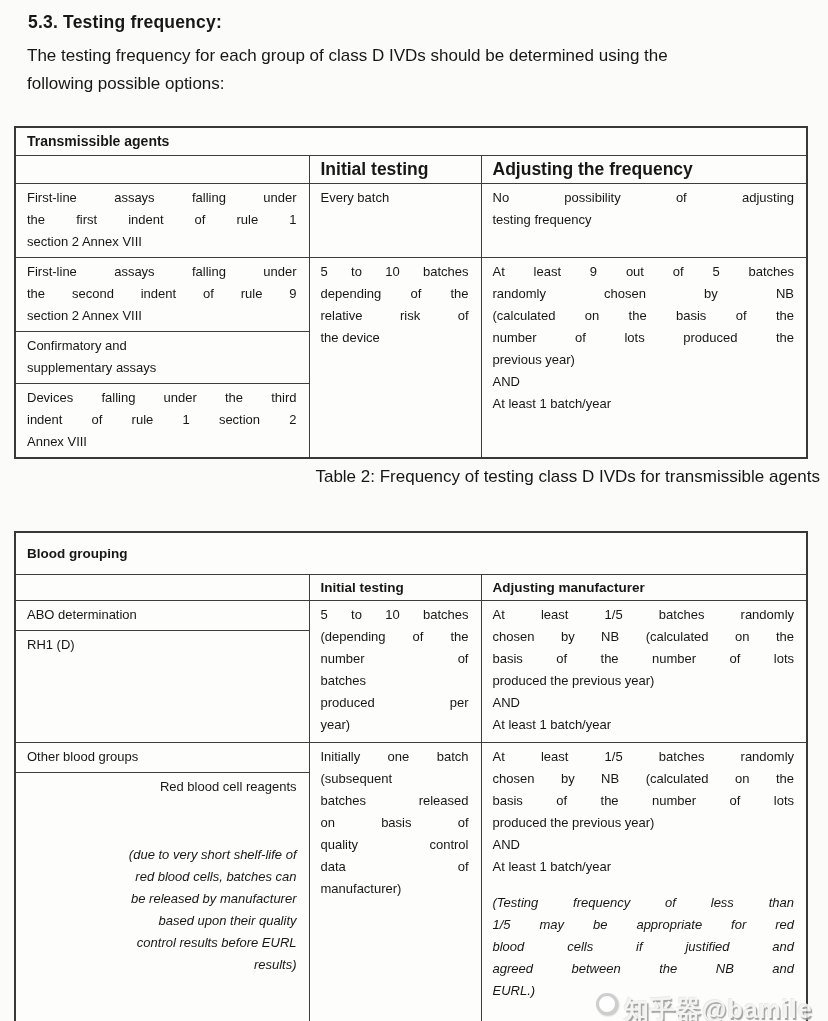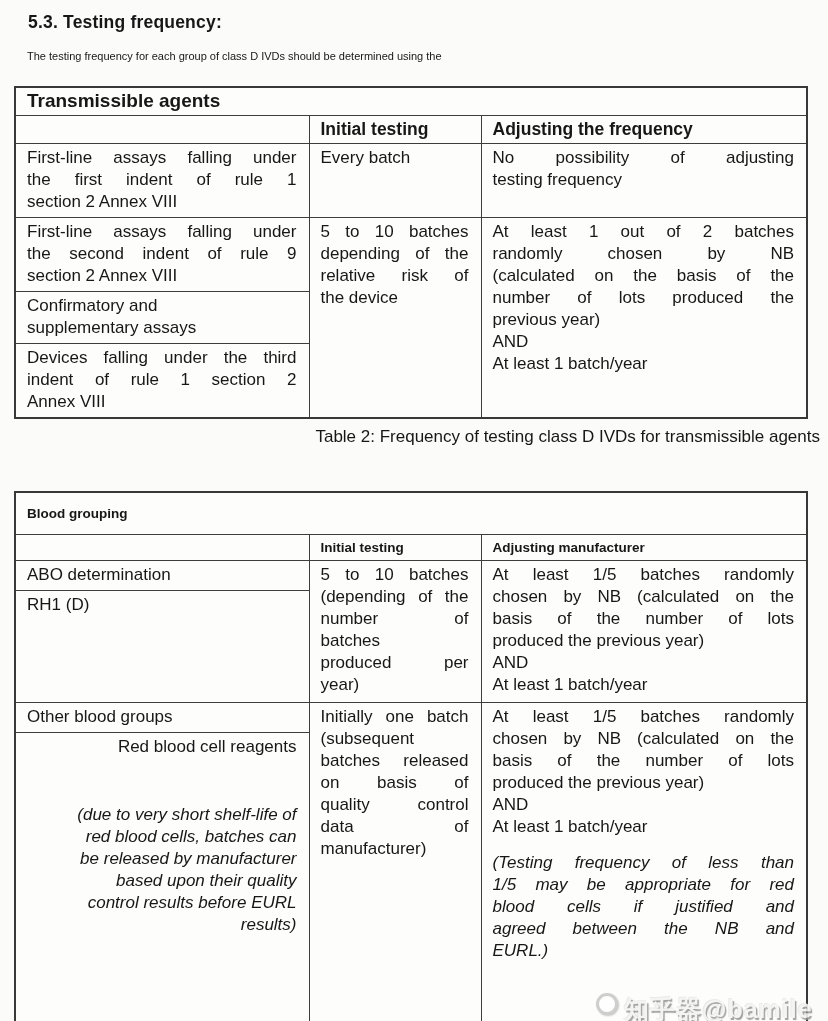--- a/index.html
+++ b/index.html
@@ -15,42 +15,42 @@
   .page { padding: 10px 22px 0 14px; }
 
   .heading {
     font-size: 17.5px;
     font-weight: bold;
     margin: 2px 0 9px 14px;
     letter-spacing: 0.2px;
   }
   .intro {
     margin-left: 13px;
-    font-size: 11px;
+    font-size: 17px;
     line-height: 28px;
-    margin-bottom: 16px;
+    margin-bottom: 28px;
     width: 780px;
   }
 
   table {
     border-collapse: collapse;
     table-layout: fixed;
     width: 792px;
     border: 2.5px solid #383838;
     background: #fdfdfc;
   }
   td {
     border: 1.6px solid #3d3d3d;
     vertical-align: top;
-    font-size: 17px;
+    font-size: 13px;
     line-height: 22px;
     padding: 3px 12px 4px 11px;
     overflow: hidden;
   }
-  .t2 .title-cell { font-weight: bold; font-size: 19px; padding: 2px 11px 3px; }
+  .t2 .title-cell { font-weight: bold; font-size: 14px; padding: 2px 11px 3px; }
   .t2 .hdr-cell   { font-weight: bold; font-size: 17.5px; padding: 2px 11px 3px; }
   .t3 .title-cell { font-weight: bold; font-size: 13.5px; line-height: 17px; padding: 12px 11px; }
   .t3 .hdr-cell   { font-weight: bold; font-size: 13.5px; line-height: 17px; padding: 4px 11px; }
 
   .ln { display: block; }
   .jl .ln:not(:last-child) { text-align: justify; text-align-last: justify; }
   .it { font-style: italic; }
   .gap-big   { margin-top: 46px; }
   .gap-small { margin-top: 14px; }
   .sub-a { height: 27px; }
@@ -93,20 +93,21 @@
 </style>
 </head>
 <body>
 
 <div class="page">
 
   <div class="heading">5.3. Testing frequency:</div>
 
   <div class="intro">
       <div class="ln">The testing frequency for each group of class D IVDs should be determined using the</div>
+      <div class="ln">following possible options:</div>
     </div>
 
   <table class="t2">
     <colgroup>
         <col style="width:294px">
         <col style="width:172px">
         <col style="width:326px">
       </colgroup>
     <tbody>
       <tr>
@@ -144,21 +145,21 @@
         <td rowspan="3">
             <div class="jl">
               <div class="ln">5 to 10 batches</div>
               <div class="ln">depending of the</div>
               <div class="ln">relative risk of</div>
               <div class="ln">the device</div>
             </div>
           </td>
         <td rowspan="3">
           <div class="jl">
-              <div class="ln">At least 1 out of 2 batches</div>
+              <div class="ln">At least 9 out of 5 batches</div>
               <div class="ln">randomly chosen by NB</div>
               <div class="ln">(calculated on the basis of the</div>
               <div class="ln">number of lots produced the</div>
               <div class="ln">previous year)</div>
             </div>
           <div class="ln">AND</div>
           <div class="ln">At least 1 batch/year</div>
         </td>
       </tr>
       <tr>

